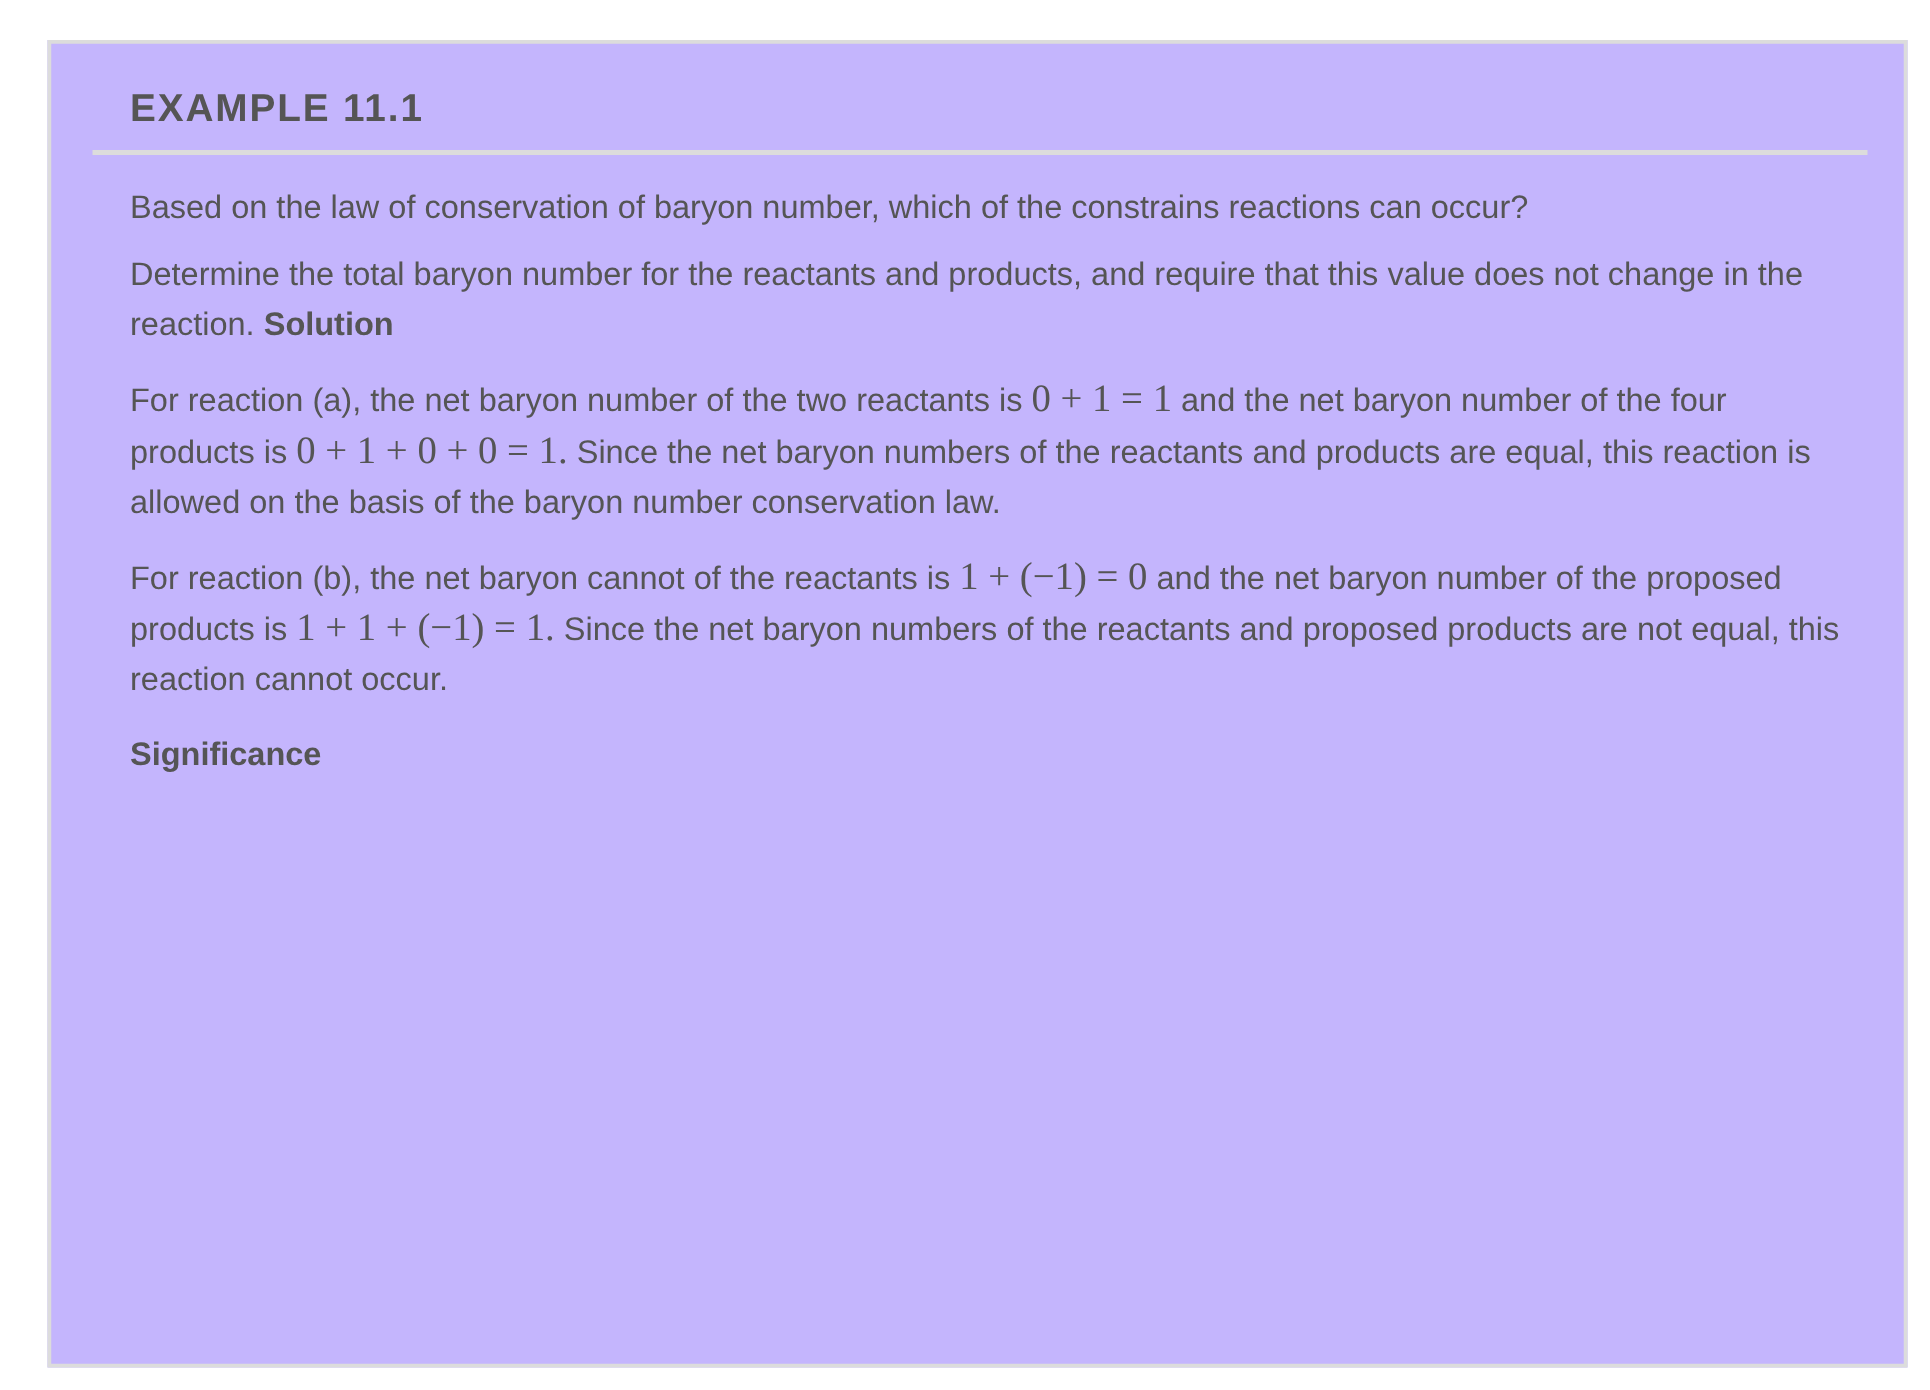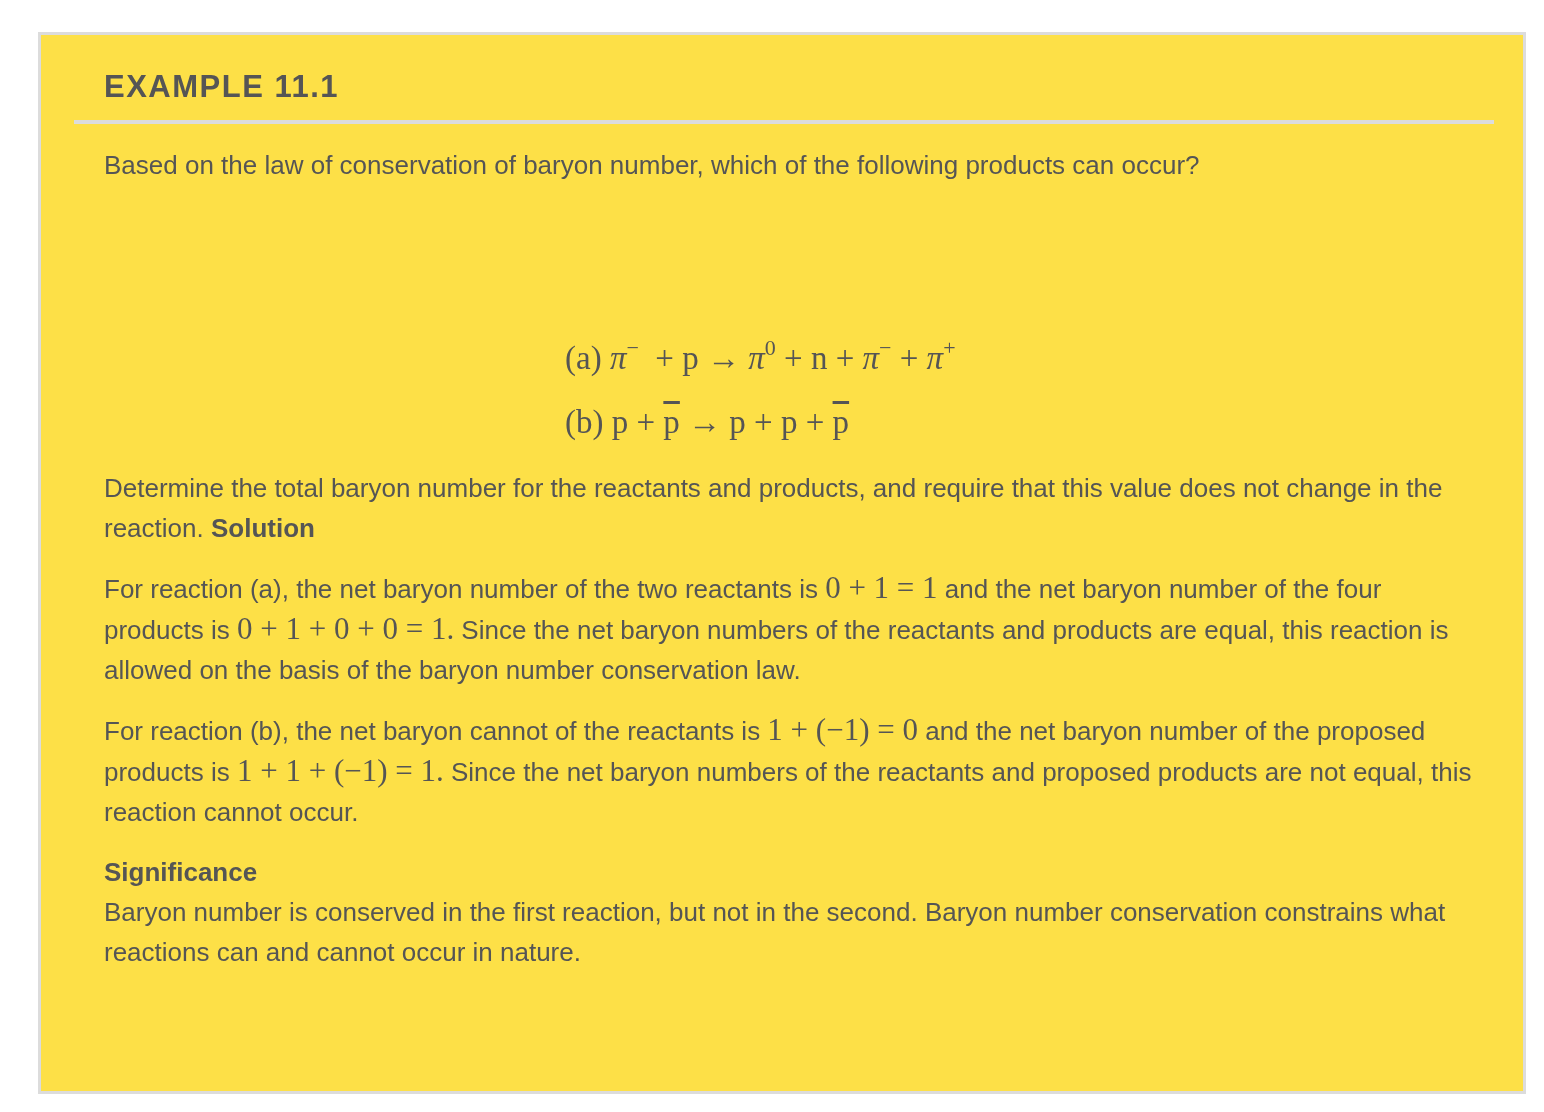--- a/index.html
+++ b/index.html
@@ -1,19 +1,19 @@
 <!DOCTYPE html>
 <html><head>
 <meta charset="utf-8">
 <style>
   html, body { margin: 0; padding: 0; background: #ffffff; }
   body { width: 1544px; height: 1112px; position: relative; overflow: hidden;
          font-family: "Liberation Sans", sans-serif; color: #555555; }
   .example-box { position: absolute; left: 38px; top: 32px; width: 1482px; height: 1056px;
-                 background: #fde047; border: 3px solid #dcdcdc; box-sizing: content-box; }
+                 background: #c4b5fd; border: 3px solid #dcdcdc; box-sizing: content-box; }
   .example-title { position: absolute; left: 63px; top: 34px; font-size: 31px; font-weight: bold;
                    letter-spacing: 1.5px; color: #555555; margin: 0; }
   .divider { position: absolute; left: 33px; top: 85px; width: 1420px; height: 4px; background: #dcdcdc; }
   .content { position: absolute; left: 63px; top: 110px; width: 1370px; }
   .section-heading { font-size: 26px; font-weight: bold; color: #555555; line-height: 40px; margin: 0; }
   p { font-size: 26px; line-height: 40px; margin: 0; color: #555555; }
   .math { font-family: Liberation Serif, serif; font-size: 31px; color: #555555; }
   .math-i { font-style: italic; }
   .equations { margin-top: 141px; margin-left: 461px; font-family: "Liberation Serif", "DejaVu Serif", serif;
                font-size: 33px; color: #555555; }
@@ -24,39 +24,28 @@
   .strategy-block { margin-top: 14px; }
 </style>
 </head>
 <body>
 
 <div class="example-box">
   <h2 class="example-title">EXAMPLE 11.1</h2>
   <div class="divider"></div>
 
   <div class="content">
-    <p>Based on the law of conservation of baryon number, which of the following products can occur?</p>
+    <p>Based on the law of conservation of baryon number, which of the constrains reactions can occur?</p>
 
-    <div class="equations">
-      <div class="eq-line">
-        <span>(a)</span>
-        <span class="math-i">π</span><sup>−</sup>&nbsp; + p → <span class="math-i">π</span><sup>0</sup> + n + <span class="math-i">π</span><sup>−</sup> + <span class="math-i">π</span><sup>+</sup>
-      </div>
-      <div class="eq-line">
-        <span>(b)</span>
-        p + <span class="bar">p</span> → p + p + <span class="bar">p</span>
-      </div>
-    </div>
 
     <div class="strategy-block">
       <p><span>Determine the total baryon number for the reactants and products, and require that this value does not change in the reaction.</span> <b>Solution</b></p>
     </div>
 
     <p class="gap"><span>For reaction (a), the net baryon number of the two reactants is </span><span class="math">0 + 1 = 1</span><span> and the net baryon number of the four products is </span><span class="math">0 + 1 + 0 + 0 = 1.</span><span> Since the net baryon numbers of the reactants and products are equal, this reaction is allowed on the basis of the baryon number conservation law.</span></p>
 
     <p class="gap"><span>For reaction (b), the net baryon cannot of the reactants is </span><span class="math">1 + (−1) = 0</span><span> and the net baryon number of the proposed products is </span><span class="math">1 + 1 + (−1) = 1.</span><span> Since the net baryon numbers of the reactants and proposed products are not equal, this reaction cannot occur.</span></p>
 
     <div class="gap">
       <h3 class="section-heading">Significance</h3>
-      <p>Baryon number is conserved in the first reaction, but not in the second. Baryon number conservation constrains what reactions can and cannot occur in nature.</p>
     </div>
   </div>
 </div>
 
 </body></html>

